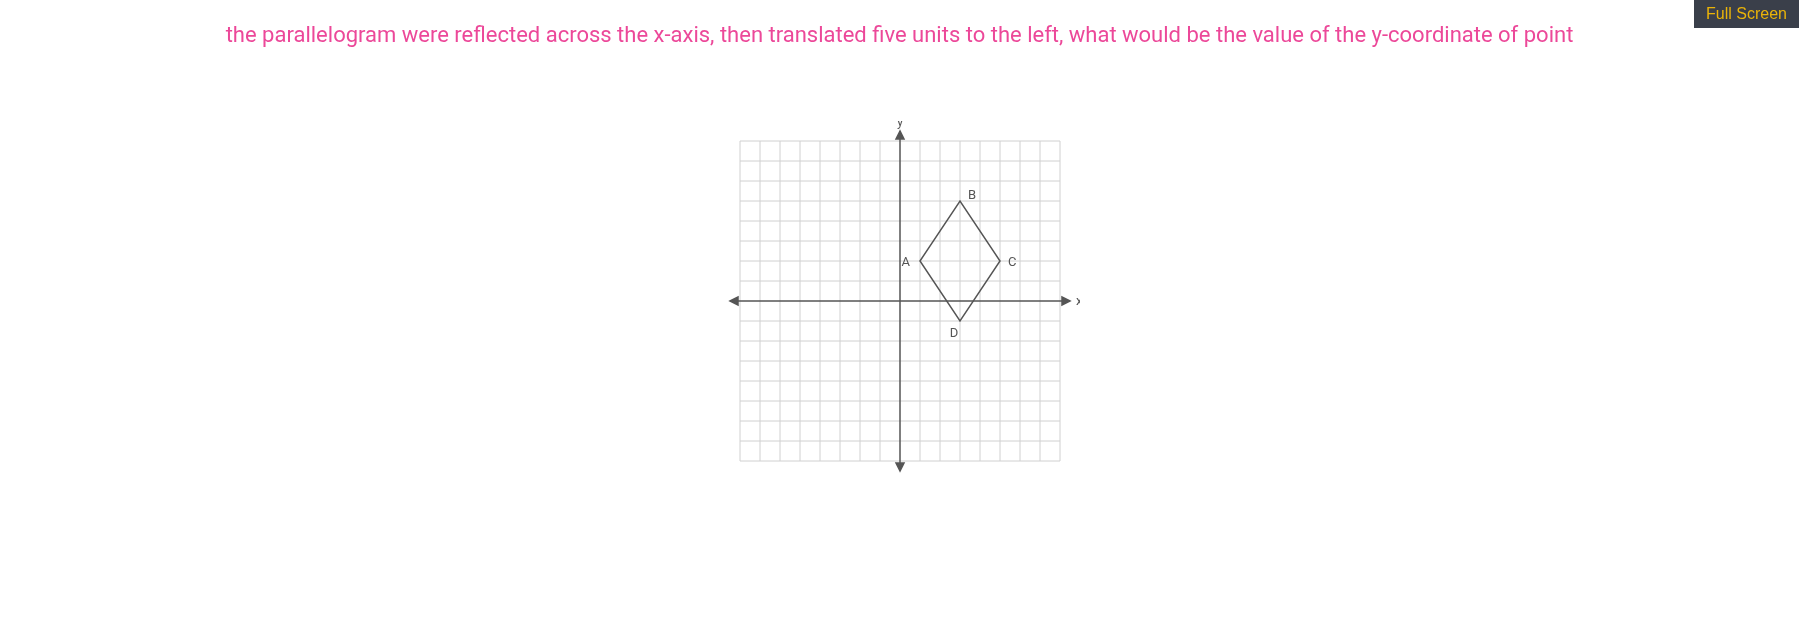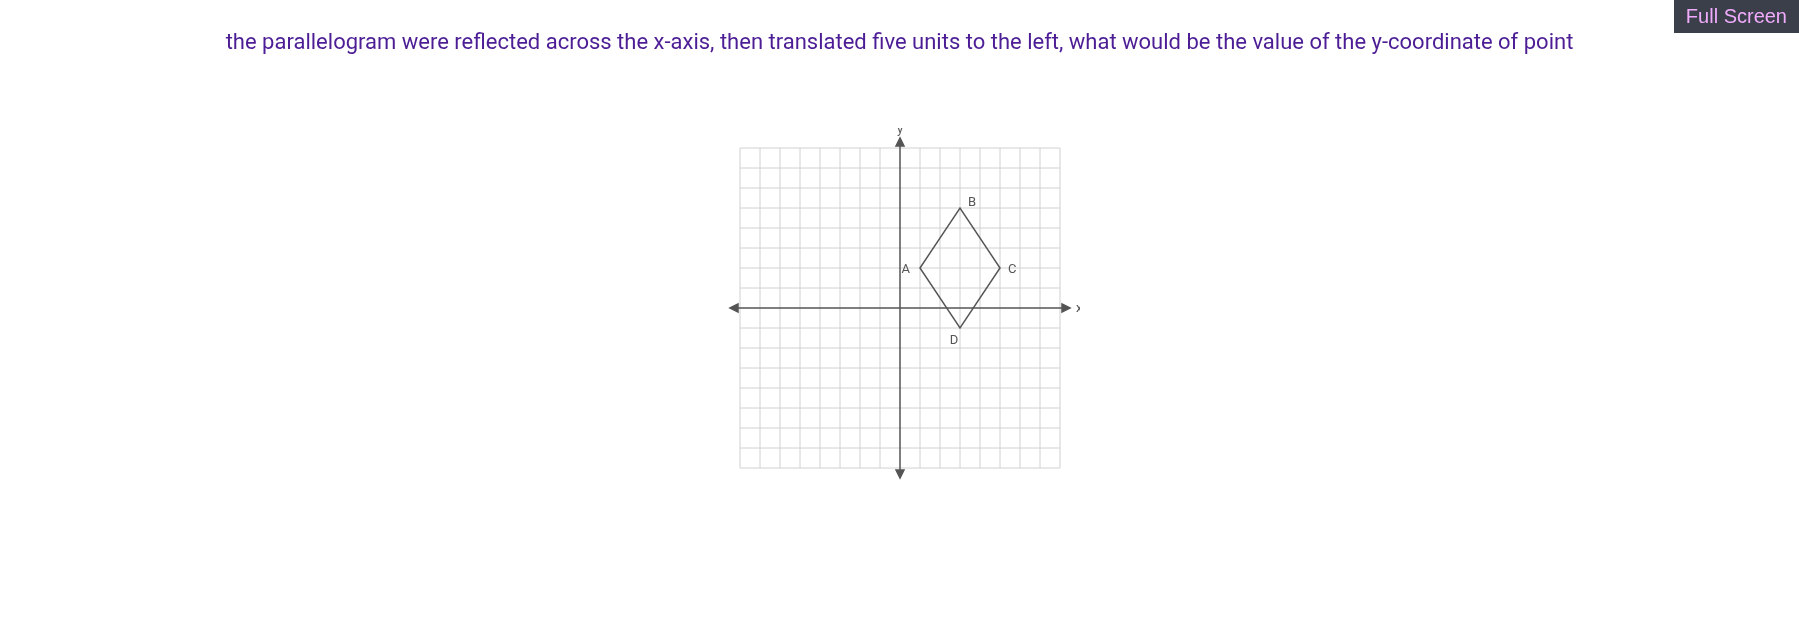--- a/index.html
+++ b/index.html
@@ -12,31 +12,31 @@
       background: #ffffff;
       width: 1799px;
       height: 636px;
       position: relative;
     }
     .fullscreen-button {
       position: absolute;
       top: 0;
       right: 0;
       background: #3a3f4a;
-      color: #f0abfc;
+      color: #eab308;
       padding: 5px 12px;
-      font-size: 20px;
+      font-size: 16px;
       cursor: pointer;
       border: none;
     }
     .question-text {
-      color: #4c1d95;
+      color: #ec4899;
       font-size: 22px;
       text-align: center;
-      padding: 25px 0 0 0;
+      padding: 18px 0 0 0;
       line-height: 1.5;
       width: 100%;
     }
     .graph-container {
       display: flex;
       justify-content: center;
       margin-top: 70px;
     }
     .graph-svg {
       display: block;

